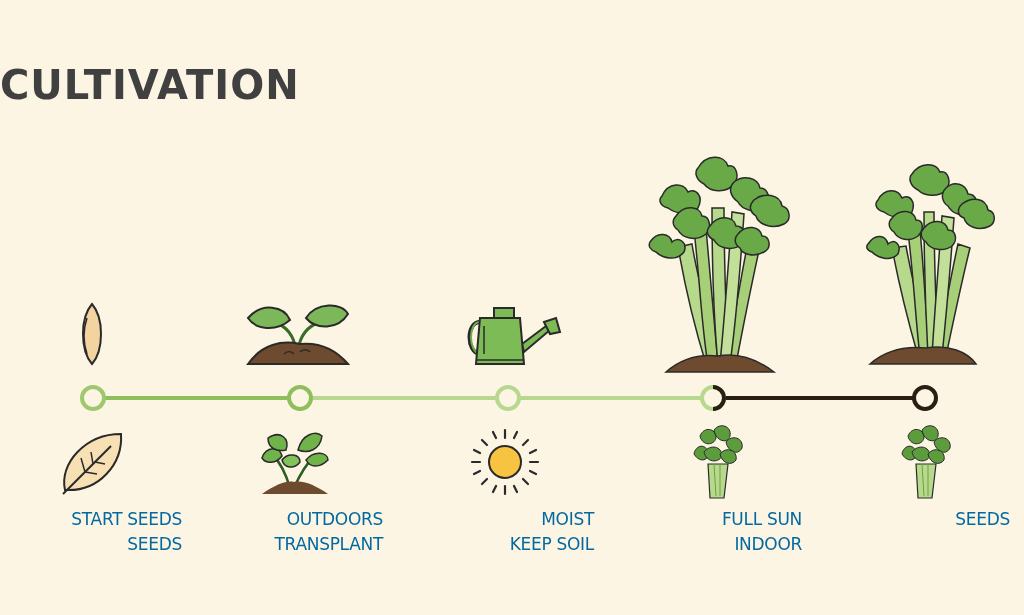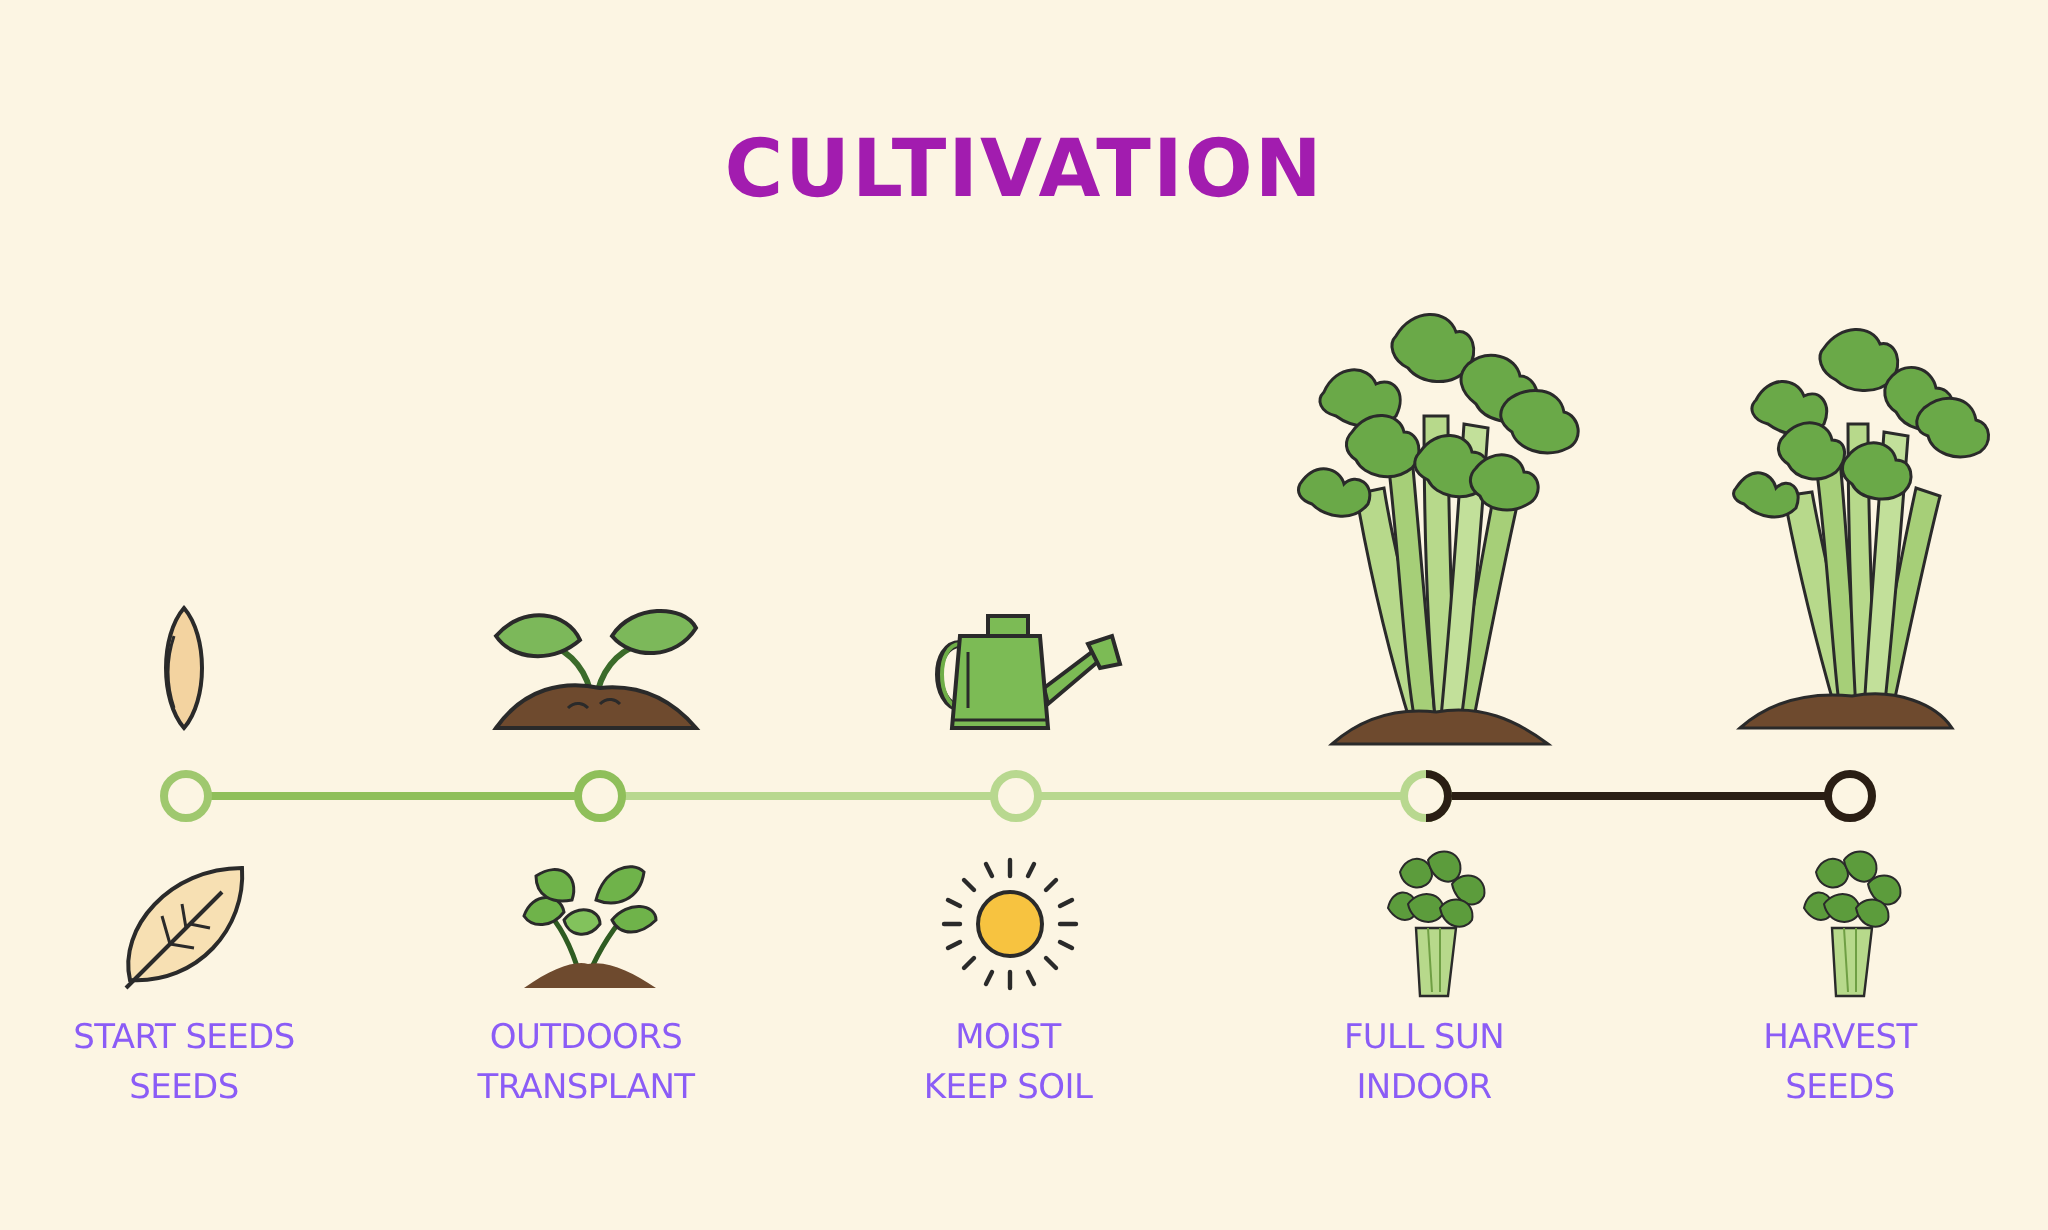--- a/index.html
+++ b/index.html
@@ -1,18 +1,18 @@
 <!DOCTYPE html>
 <html><head>
 <meta charset="utf-8">
 <style>
   html, body { margin:0; padding:0; }
   body { width:1024px; height:615px; background:#fcf5e3; position:relative; overflow:hidden; font-family:"DejaVu Sans", "Liberation Sans", sans-serif; }
-  .title { position:absolute; left:0; width:1024px; top:62px; text-align:center; font-size:40px; font-weight:bold; color:#a21caf; letter-spacing:1px; }
-  .label { position:absolute; width:180px; text-align:center; font-size:17px; line-height:25px; color:#8b5cf6; top:507px; letter-spacing:-0.3px; }
+  .title { position:absolute; left:0; width:1024px; top:62px; font-size:40px; font-weight:bold; color:#404040; letter-spacing:1px; }
+  .label { position:absolute; width:180px; text-align:right; font-size:17px; line-height:25px; color:#0369a1; top:507px; letter-spacing:-0.3px; }
   .abs { position:absolute; }
   svg { overflow:visible; }
 </style>
 </head>
 <body>
 
 <div class="title">CULTIVATION</div>
 
 <svg class="abs" style="left:0;top:0" width="1024" height="615">
   <line x1="104" y1="398" x2="288" y2="398" stroke="#8fbf5a" stroke-width="4"></line>
@@ -167,15 +167,14 @@
 </div>
 <div class="label" style="left:414px">
   <div>MOIST</div>
   <div>KEEP SOIL</div>
 </div>
 <div class="label" style="left:622px">
   <div>FULL SUN</div>
   <div>INDOOR</div>
 </div>
 <div class="label" style="left:830px">
-  <div>HARVEST</div>
   <div>SEEDS</div>
 </div>
 
 </body></html>

